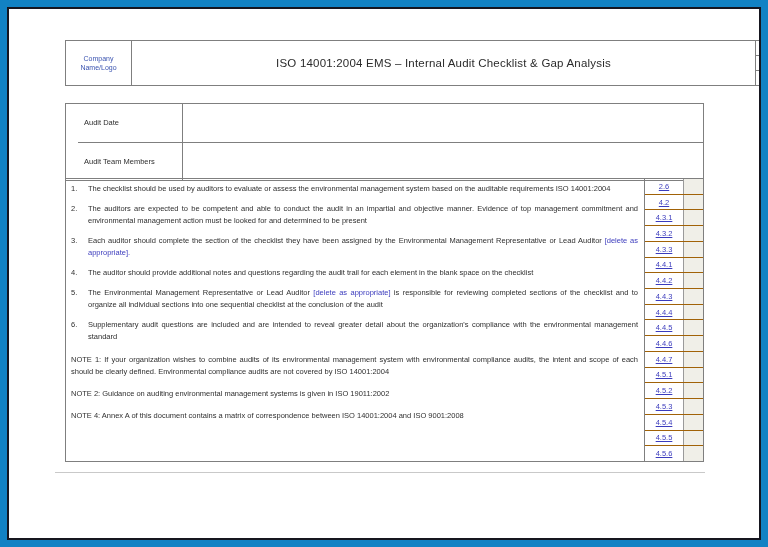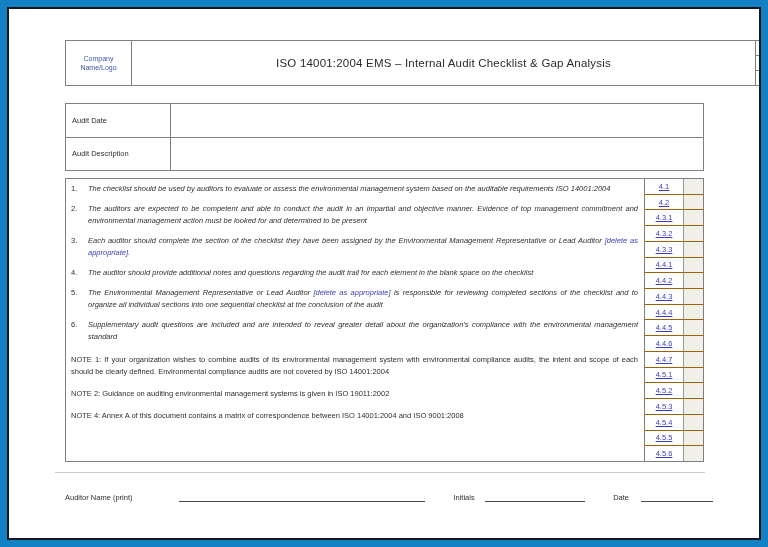--- a/index.html
+++ b/index.html
@@ -33,23 +33,23 @@
     width:71px;border-left:1px solid #7f7f7f;box-sizing:border-box;
     display:flex;flex-direction:column;
   }
   .meta-cell{
     flex:1;display:flex;align-items:center;justify-content:center;
     font-size:6.5px;color:#3a3a3a;
   }
   .meta-cell + .meta-cell{border-top:1px solid #7f7f7f;}
   
   .audit-table{
-    position:absolute;left:56px;top:94px;width:639px;height:68px;
+    position:absolute;left:56px;top:94px;width:639px;height:78px;
     border:1px solid #7f7f7f;box-sizing:border-box;
-    display:flex;flex-direction:column;
+    display:flex;flex-direction:column;padding-left:12px;
   }
   .audit-row{flex:1;display:flex;}
   .audit-row + .audit-row{border-top:1px solid #7f7f7f;}
   .audit-label{
     width:105px;border-right:1px solid #7f7f7f;box-sizing:border-box;
     display:flex;align-items:center;padding-left:6px;font-size:7.5px;
   }
   .audit-value{flex:1;}
   
   .main-table{
@@ -57,21 +57,21 @@
     border:1px solid #7f7f7f;box-sizing:border-box;display:flex;
   }
   .clauses-left{
     flex:1;padding:4px 6px 0 5px;overflow:hidden;
     font-size:7.5px;line-height:12px;
   }
   .clauses-header{margin-bottom:6px;}
   .clauses-header b{font-weight:bold;}
   .clause-item{display:flex;margin-bottom:8px;}
   .item-num{width:17px;flex:none;}
-  .item-text{flex:1;text-align:justify;font-style:italic;}
+  .item-text{flex:1;text-align:justify;}
   .inline-link{color:#3c3cbd;}
   .note{margin-bottom:10px;text-align:justify;}
   .clauses-right{
     width:59px;border-left:1px solid #7f7f7f;box-sizing:border-box;
     display:flex;flex-direction:column;
   }
   .clause-row{flex:1;display:flex;min-height:0;}
   .clause-row + .clause-row{border-top:1px solid #a16207;}
   .clause-num{
     width:39px;border-right:1px solid #9a9a9a;box-sizing:border-box;
@@ -121,21 +121,21 @@
       </div>
     </div>
   </div>
 
   <div class="audit-table">
     <div class="audit-row">
       <div class="audit-label">Audit Date</div>
       <div class="audit-value"></div>
     </div>
     <div class="audit-row">
-      <div class="audit-label">Audit Description</div>
+      <div class="audit-label">Audit Team Members</div>
       <div class="audit-value"></div>
     </div>
   </div>
 
   <div class="main-table">
     <div class="clauses-left">
 
       <div class="clause-item">
         <span class="item-num">1.</span>
         <span class="item-text">The checklist should be used by auditors to evaluate or assess the environmental management system based on the auditable requirements ISO 14001:2004</span>
@@ -162,21 +162,21 @@
       </div>
 
       <div class="note">NOTE 1: If your organization wishes to combine audits of its environmental management system with environmental compliance audits, the intent and scope of each should be clearly defined. Environmental compliance audits are not covered by ISO 14001:2004</div>
       <div class="note">NOTE 2: Guidance on auditing environmental management systems is given in ISO 19011:2002</div>
       <div class="note">NOTE 4: Annex A of this document contains a matrix of correspondence between ISO 14001:2004 and ISO 9001:2008</div>
     </div>
 
     <div class="clauses-right">
       <div class="clause-row">
           <div class="clause-num">
-            <span class="clause-link">4.1</span>
+            <span class="clause-link">2.6</span>
           </div>
           <div class="clause-tick"></div>
         </div>
       <div class="clause-row">
           <div class="clause-num">
             <span class="clause-link">4.2</span>
           </div>
           <div class="clause-tick"></div>
         </div>
       <div class="clause-row">
@@ -272,24 +272,14 @@
       <div class="clause-row">
           <div class="clause-num">
             <span class="clause-link">4.5.6</span>
           </div>
           <div class="clause-tick"></div>
         </div>
     </div>
   </div>
 
   <div class="footer-rule"></div>
-  <div class="footer">
-    <span class="f-label-name">Auditor Name (print)</span>
-    <span class="sig-line line-name"></span>
-    <span class="f-spacer"></span>
-    <span>Initials</span>
-    <span class="sig-line line-initials"></span>
-    <span class="f-spacer"></span>
-    <span>Date</span>
-    <span class="sig-line line-date"></span>
-  </div>
 
 </div>
 
 </body></html>

